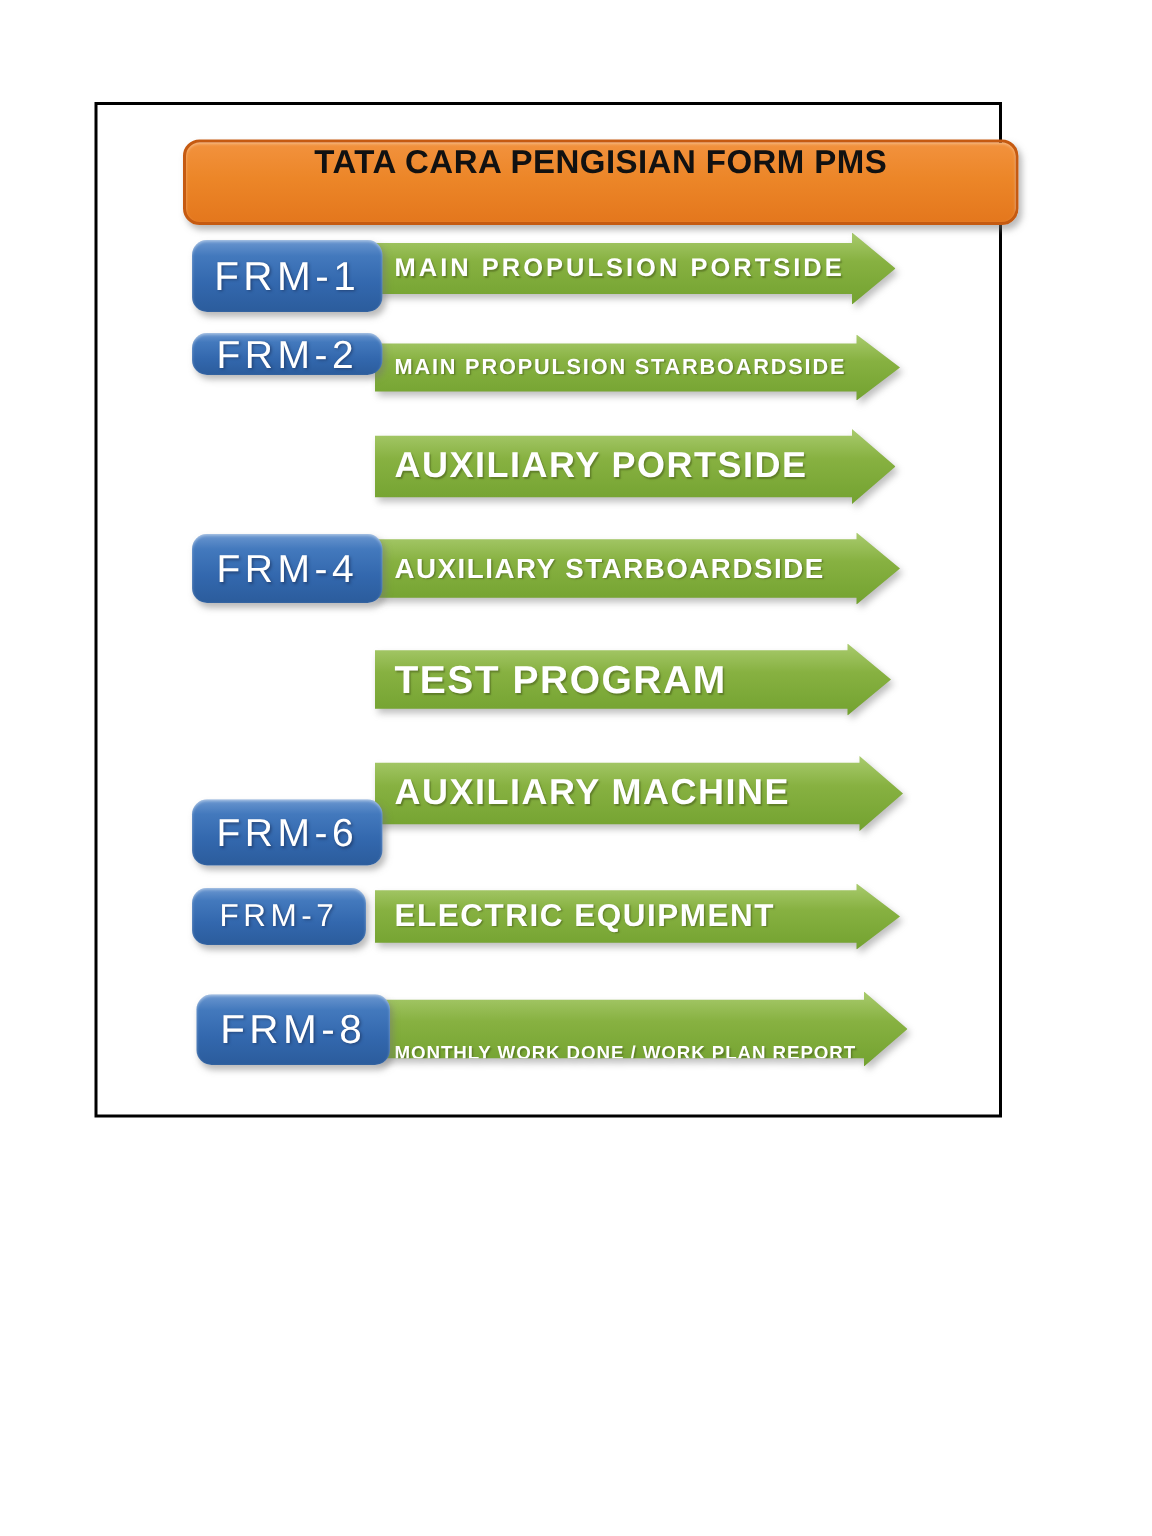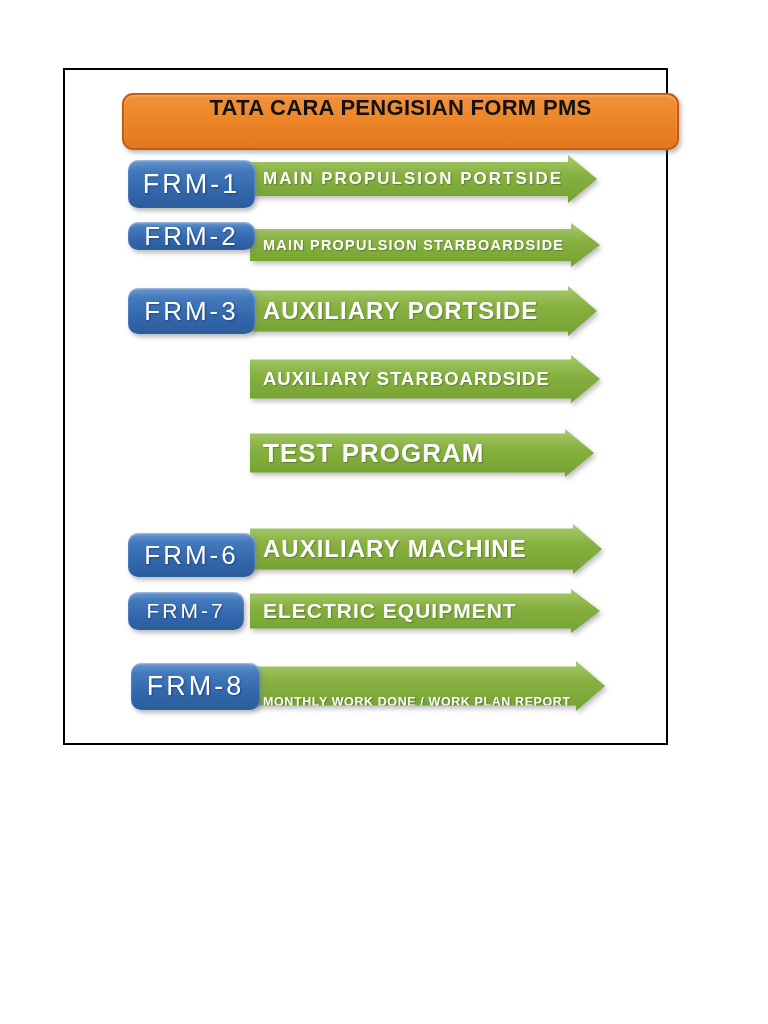--- a/index.html
+++ b/index.html
@@ -109,21 +109,21 @@
     text-shadow: 1px 1px 2px rgba(25,45,85,0.6);
     white-space: nowrap;
   }
 
   
   .a1 { top: 155px; width: 347px; height: 48px; --bh: 34px; }
   .a2 { top: 223px; width: 350px; height: 44px; --bh: 32px; }
   .a3 { top: 286px; width: 347px; height: 50px; --bh: 41px; }
   .a4 { top: 355px; width: 350px; height: 48px; --bh: 39px; }
   .a5 { top: 429px; width: 344px; height: 48px; --bh: 39px; }
-  .a6 { top: 524px; width: 352px; height: 50px; --bh: 41px; }
+  .a6 { top: 504px; width: 352px; height: 50px; --bh: 41px; }
   .a7 { top: 589px; width: 350px; height: 44px; --bh: 35px; }
   .a8 { top: 661px; width: 355px; height: 50px; --bh: 39px; }
 
   .a1 .arrow-label { font-size: 17px;   letter-spacing: 2px; }
   .a2 .arrow-label { font-size: 14.5px; letter-spacing: 1.2px; }
   .a3 .arrow-label { font-size: 24px;   letter-spacing: 1px; }
   .a4 .arrow-label { font-size: 18.5px; letter-spacing: 1px; }
   .a5 .arrow-label { font-size: 26px;   letter-spacing: 1px; }
   .a6 .arrow-label { font-size: 24px;   letter-spacing: 1px; }
   .a7 .arrow-label { font-size: 21px;   letter-spacing: 1px; }
@@ -169,28 +169,28 @@
   </div>
   <div class="frm f2">
     <span class="frm-label">FRM-2</span>
   </div>
 
   <div class="arrow-wrap a3">
     <div class="arrow">
       <span class="arrow-label">AUXILIARY PORTSIDE</span>
     </div>
   </div>
-  <div class="frm f3">
-    <span class="frm-label">FRM-3</span>
-  </div>
 
   <div class="arrow-wrap a4">
     <div class="arrow">
       <span class="arrow-label">AUXILIARY STARBOARDSIDE</span>
     </div>
+  </div>
+  <div class="frm f4">
+    <span class="frm-label">FRM-4</span>
   </div>
 
   <div class="arrow-wrap a5">
     <div class="arrow">
       <span class="arrow-label">TEST PROGRAM</span>
     </div>
   </div>
 
   <div class="arrow-wrap a6">
     <div class="arrow">

